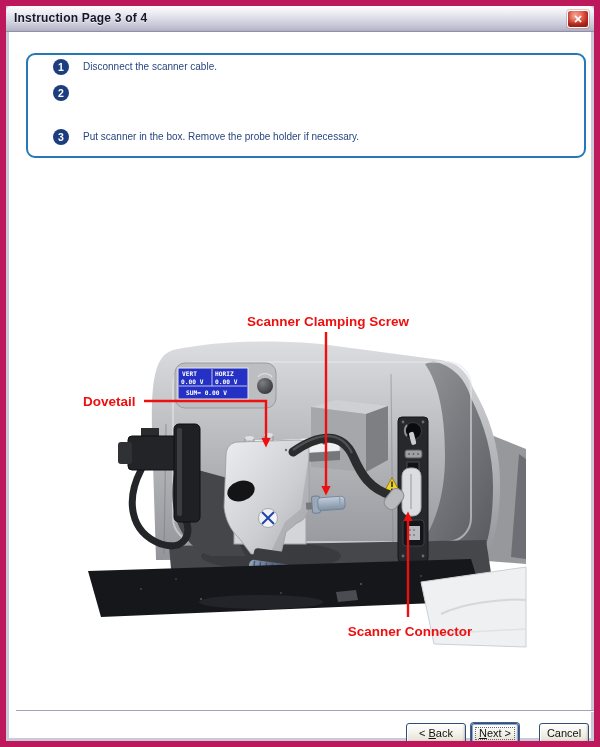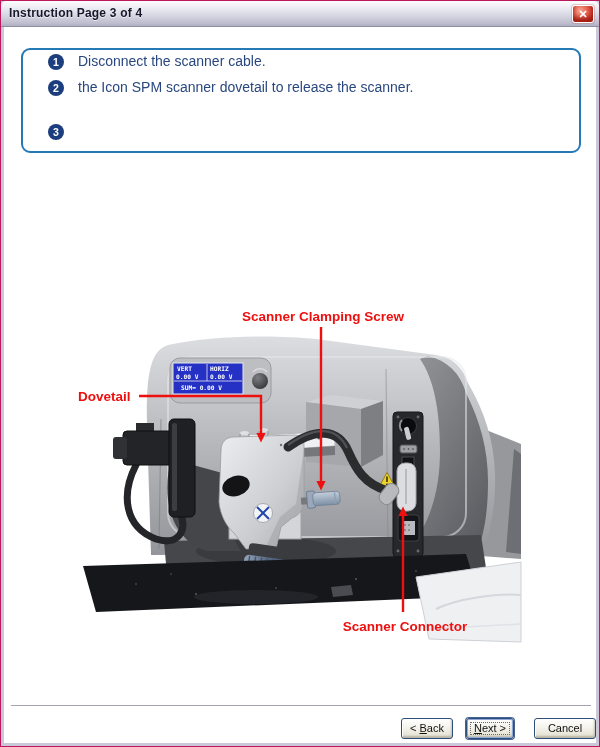--- a/index.html
+++ b/index.html
@@ -1,18 +1,18 @@
 <!DOCTYPE html>
 <html><head>
 <meta charset="utf-8">
 <style>
   html,body { margin:0; padding:0; background:#9aa0a8; font-family:"Liberation Sans", sans-serif; }
   .window {
     position:relative; width:600px; height:747px; box-sizing:border-box;
-    background:#ffffff; border:1px solid #be185d; overflow:hidden;
+    background:#ffffff; border:6px solid #be185d; overflow:hidden;
     box-shadow: inset 0 0 0 3px #c9c9d9;
   }
   
   .titlebar {
     position:absolute; left:0; top:0; right:0; height:25px;
     background: linear-gradient(180deg,#fdfdfe 0%,#eeeef4 25%,#d5d5e2 60%,#bcbccd 90%,#aeaec2 100%);
     border-bottom:1px solid #8f8fa5; border-radius:5px 5px 0 0;
   }
   .titlebar .title {
     position:absolute; left:8px; top:0; line-height:25px;
@@ -31,46 +31,46 @@
   .instruction-box {
     position:absolute; left:20px; top:47px; width:556px; height:101px;
     border:2px solid #2579b5; border-radius:9px; background:#fff;
   }
   .step { position:absolute; left:25px; display:flex; }
   .step-badge {
     width:16px; height:16px; border-radius:50%; background:#1c3e7e; color:#ffffff;
     font-size:10.5px; font-weight:bold; text-align:center; line-height:16px; flex:0 0 16px;
   }
   .step-text {
-    margin-left:14px; margin-top:1px; color:#29477f; font-size:14px; line-height:13.5px;
+    margin-left:14px; margin-top:1px; color:#29477f; font-size:10px; line-height:13.5px;
   }
   .s1 { top:4px; } .s2 { top:30px; } .s3 { top:74px; }
   
   .figure { position:absolute; left:75px; top:298px; width:450px; height:345px; }
   .ann { font:bold 13.5px "Liberation Sans", sans-serif; fill:#ee0f0f; }
   .lcd { font:bold 6.2px "DejaVu Sans Mono", monospace; fill:#ffffff; }
   
   .divider {
     position:absolute; left:10px; top:704px; width:580px; height:0;
     border-top:1px solid #a3a3b3; border-bottom:1px solid #ffffff;
   }
   .xp-btn {
     position:absolute; top:717px; height:21px; box-sizing:border-box;
     border:1px solid #2e4f7c; border-radius:3px;
     background: linear-gradient(180deg,#ffffff 0%,#f4f3ec 45%,#e7e5d7 85%,#d5d2c2 100%);
     box-shadow: inset 1px 1px 0 #ffffff, inset -1px -2px 2px rgba(158,154,134,.55);
     font-family:"Liberation Sans", sans-serif; font-size:11px; color:#111; cursor:pointer; padding:0 0 1px 0;
   }
   .xp-btn u { text-decoration:underline; }
-  .btn-back { left:400px; width:52px; }
+  .btn-back { left:400px; width:60px; }
   .btn-next { left:465px; width:48px;
     box-shadow: 0 0 0 1px #44628e, inset 0 0 0 1px #8fa8d8, inset 1px 1px 0 #ffffff, inset -1px -2px 2px rgba(158,154,134,.5);
   }
   .btn-next .dots { position:absolute; inset:3px; border:1px dotted #6a6a6a; pointer-events:none; }
-  .btn-cancel { left:533px; width:62px; }
+  .btn-cancel { left:533px; width:50px; }
 </style>
 </head>
 <body>
 
 <div class="window">
 
   <div class="titlebar">
     <span class="title">Instruction Page 3 of 4</span>
     <button class="close-btn"><span>✕</span></button>
   </div>
@@ -78,25 +78,27 @@
   <div class="instruction-box">
     <div class="step s1">
       <div class="step-badge">1</div>
       <div class="step-text">
         <div>Disconnect the scanner cable.</div>
       </div>
     </div>
     <div class="step s2">
       <div class="step-badge">2</div>
       <div class="step-text">
-        <div>the Icon SPM scanner dovetail to release the scanner.</div>
       </div>
     </div>
     <div class="step s3">
       <div class="step-badge">3</div>
+      <div class="step-text">
+        <div>Put scanner in the box. Remove the probe holder if necessary.</div>
+      </div>
     </div>
   </div>
 
   <div class="figure">
     <svg width="450" height="345" viewBox="0 0 450 345" role="img">
       <defs>
         <linearGradient id="gBody" x1="0" y1="0" x2="0" y2="1">
           <stop offset="0" stop-color="#dcdde1"></stop>
             <stop offset=".5" stop-color="#b6b7bb"></stop>
             <stop offset="1" stop-color="#94959a"></stop>

